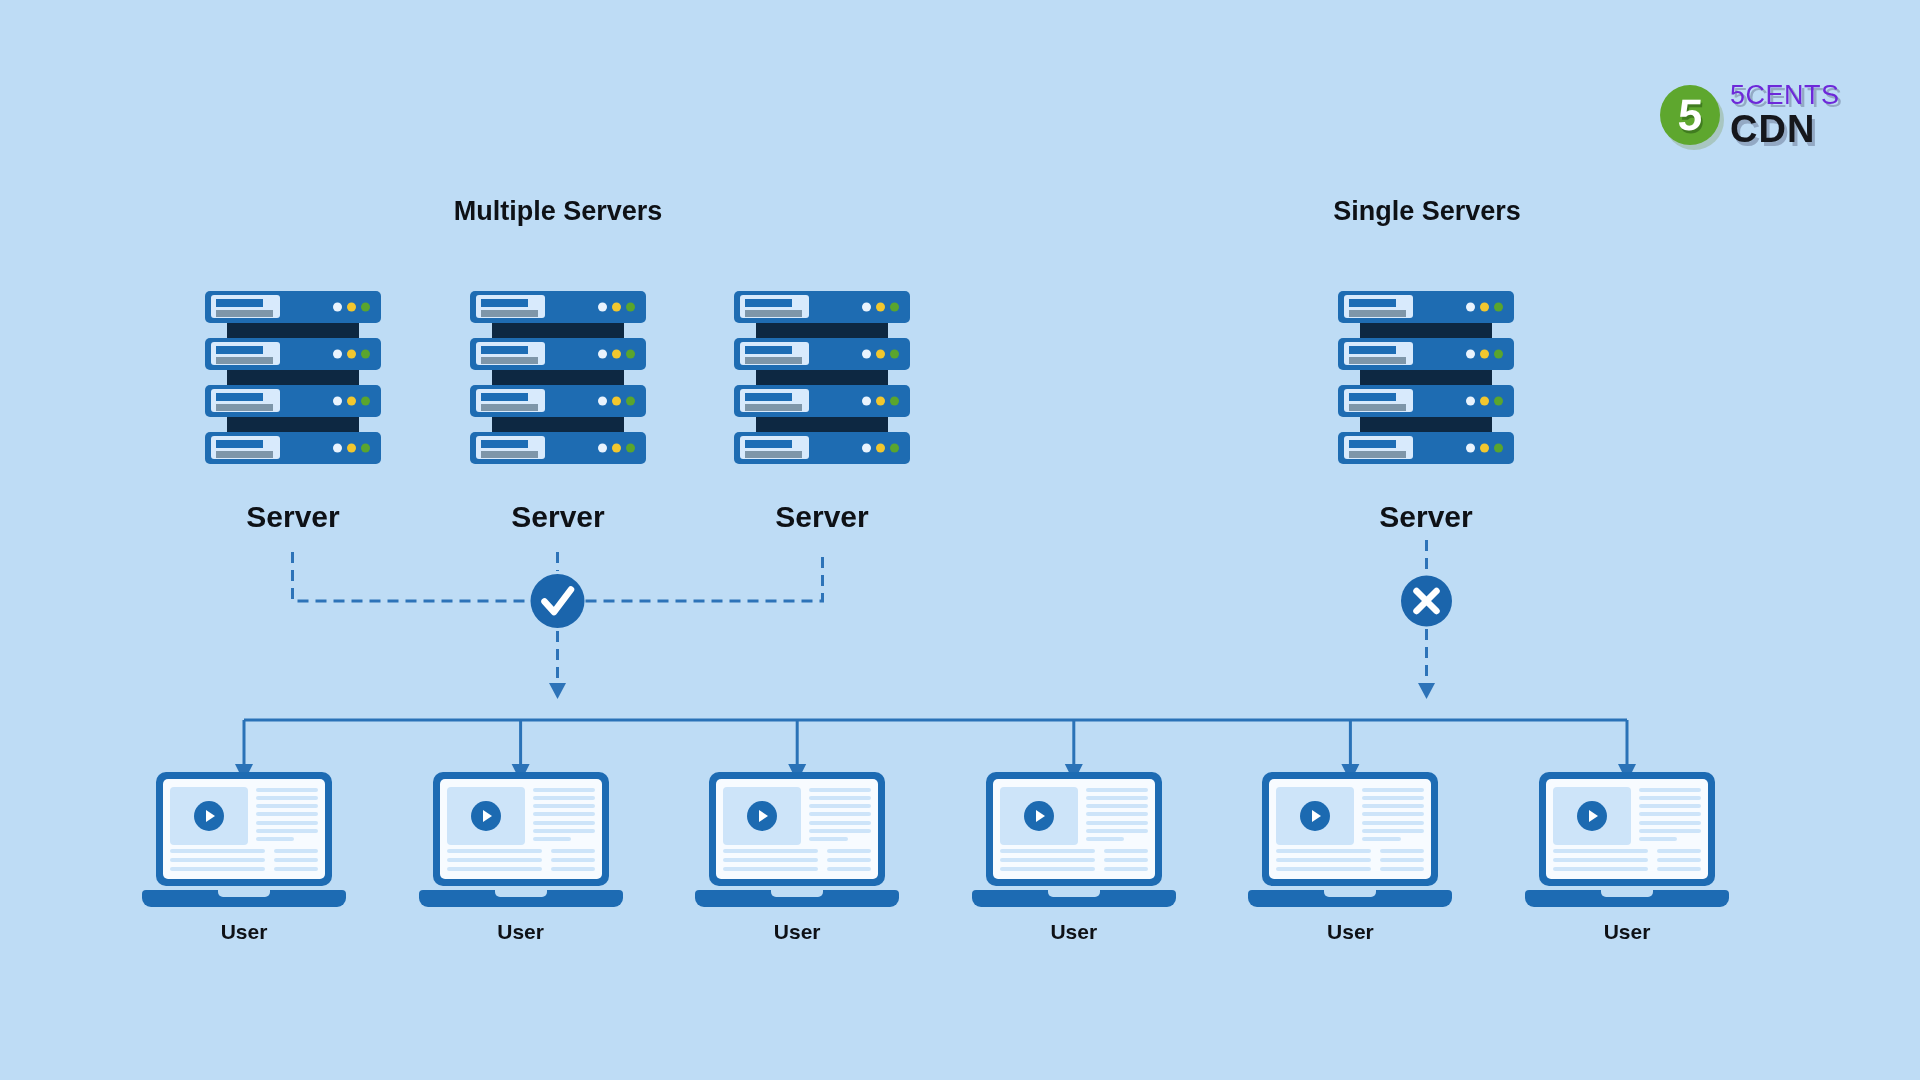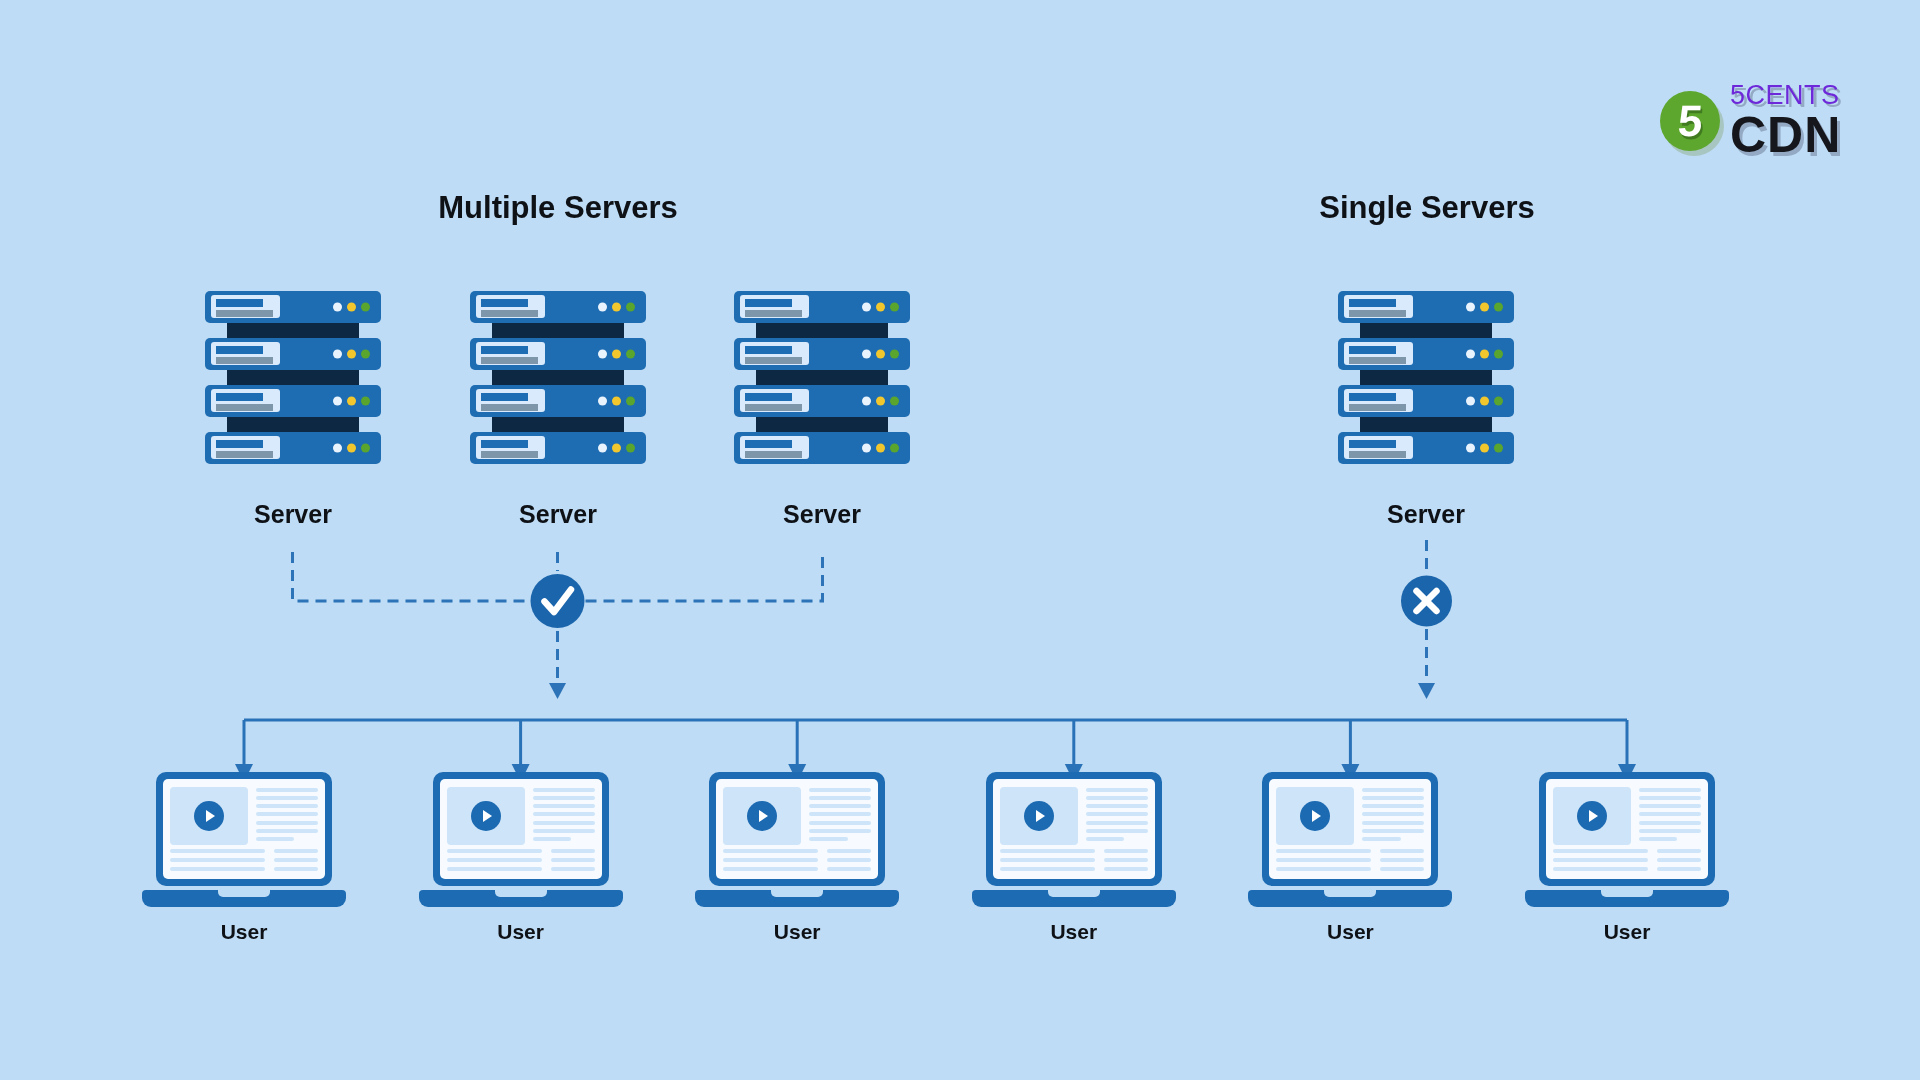--- a/index.html
+++ b/index.html
@@ -30,32 +30,32 @@
   .logo-five{
     color:#fff;font-size:44px;font-weight:700;transform:skewX(-4deg);
     text-shadow:2px 3px 0 rgba(40,90,20,.55);line-height:1;
   }
   .logo-text{display:flex;flex-direction:column;line-height:1;}
   .logo-top{
     font-size:27px;font-weight:400;letter-spacing:0.5px;color:#6d28d9;
     text-shadow:3px 3px 0 #93a9c4;
   }
   .logo-bottom{
-    font-size:50px;font-weight:700;letter-spacing:1px;color:#15171c;
+    font-size:38px;font-weight:700;letter-spacing:1px;color:#15171c;
     text-shadow:3px 4px 0 #93a9c4;margin-top:1px;
   }
 
   
   .section-title{
-    top:190px;font-size:31px;font-weight:700;white-space:nowrap;
+    top:196px;font-size:27px;font-weight:700;white-space:nowrap;
     transform:translateX(-50%);
   }
   .server-label{
     top:500px;width:176px;text-align:center;
-    font-size:25px;font-weight:700;
+    font-size:30px;font-weight:700;
   }
   .user-label{
     margin-top:13px;text-align:center;font-size:21px;font-weight:700;
   }
 
   
   .stack{top:291px;width:176px;display:flex;flex-direction:column;}
   .srv-unit{height:32px;background:var(--blue);border-radius:5px;position:relative;}
   .srv-gap{height:15px;width:132px;margin:0 auto;background:var(--blue-dark);}
   .srv-panel{

